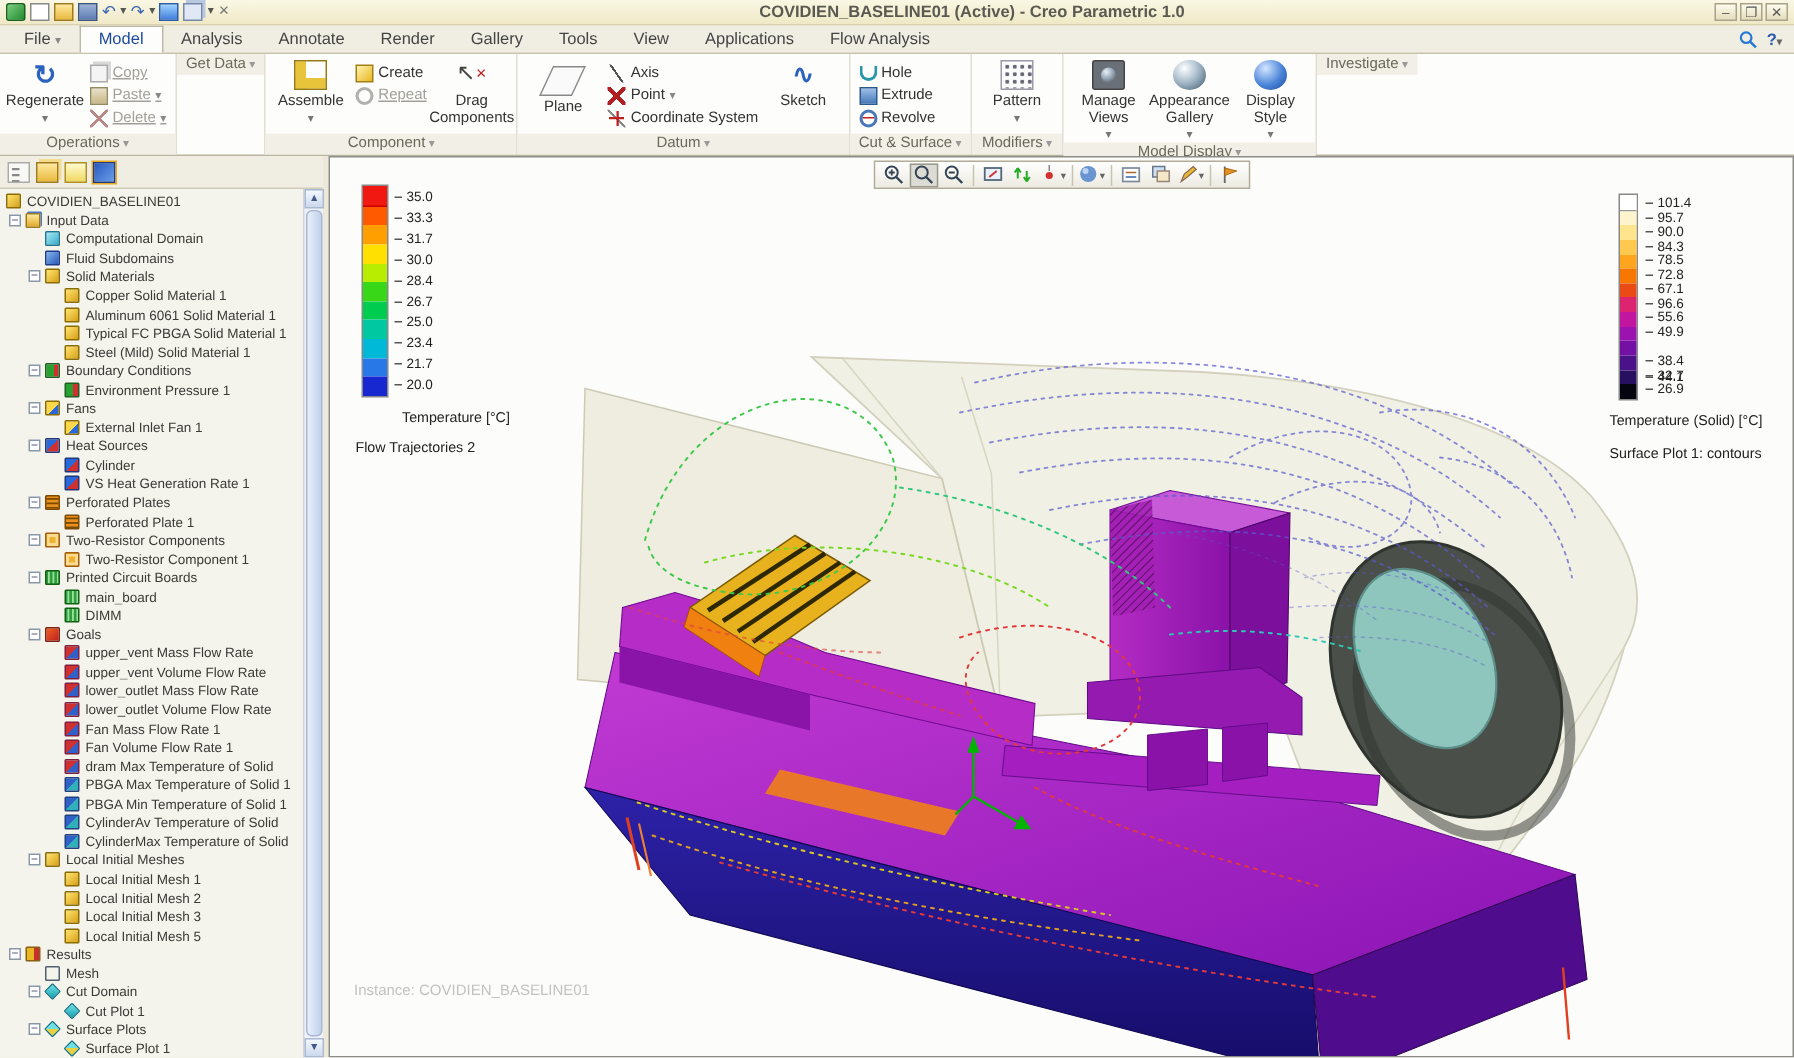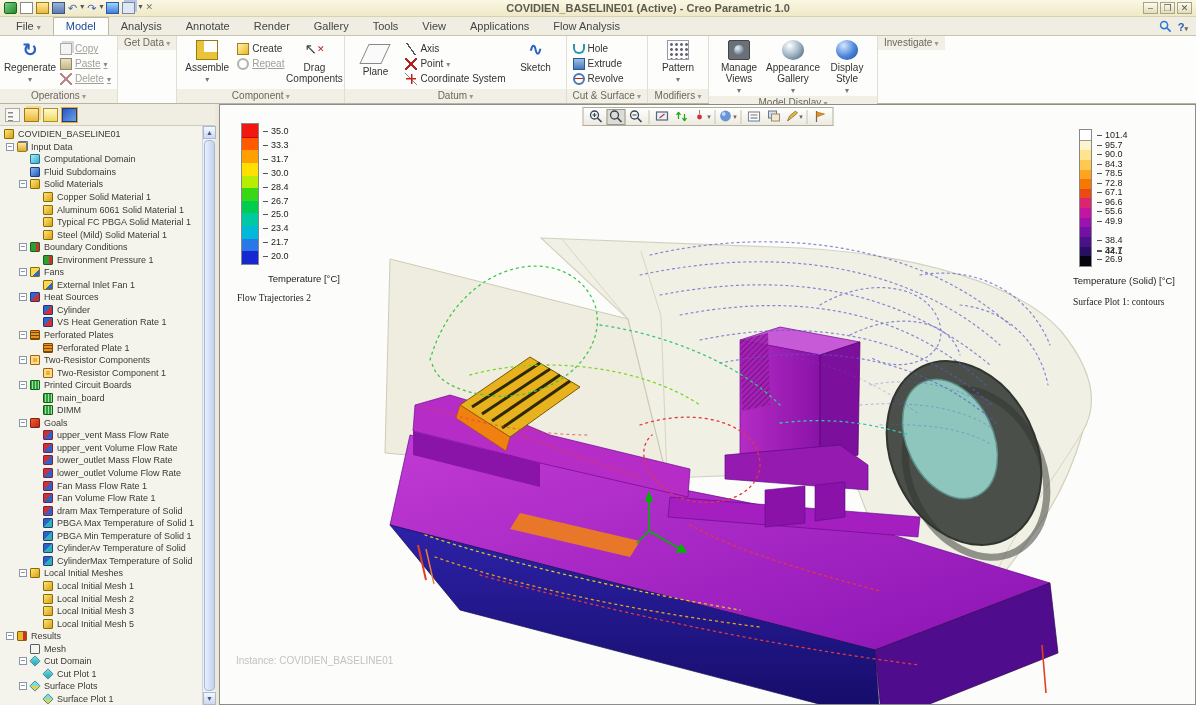--- a/index.html
+++ b/index.html
@@ -133,21 +133,21 @@
 
   .legend { position:absolute; z-index:4; }
   .lbar { display:flex; flex-direction:column; border:1px solid #888; }
   .lband { flex:1; }
   .legend-flow .lband:first-child { border-bottom:1px solid #c00; }
   .legend-solid .lband:first-child { border-bottom:1px solid #999; }
   .llabels { position:absolute; }
   .lval { position:absolute; font-size:9px; color:#222; white-space:nowrap; }
   .lval::before { content:""; position:absolute; left:-8px; top:5px; width:5px; height:1px; background:#555; }
   .lunit { position:absolute; font-size:9.5px; color:#222; white-space:nowrap; }
-  .lcap { position:absolute; font-size:9.5px; color:#222; white-space:nowrap;font-family:Liberation Serif, serif; }
+  .lcap { position:absolute; font-size:9.5px; color:#222; white-space:nowrap; }
   .instance { position:absolute; left:16px; bottom:38px; font-size:10px; color:#c2c2c2; }
 </style>
 </head>
 <body>
 
 <div class="titlebar">
   <div class="qa">
     <span class="qico qi-app"></span>
     <span class="qico qi-new"></span>
     <span class="qico qi-open"></span>

